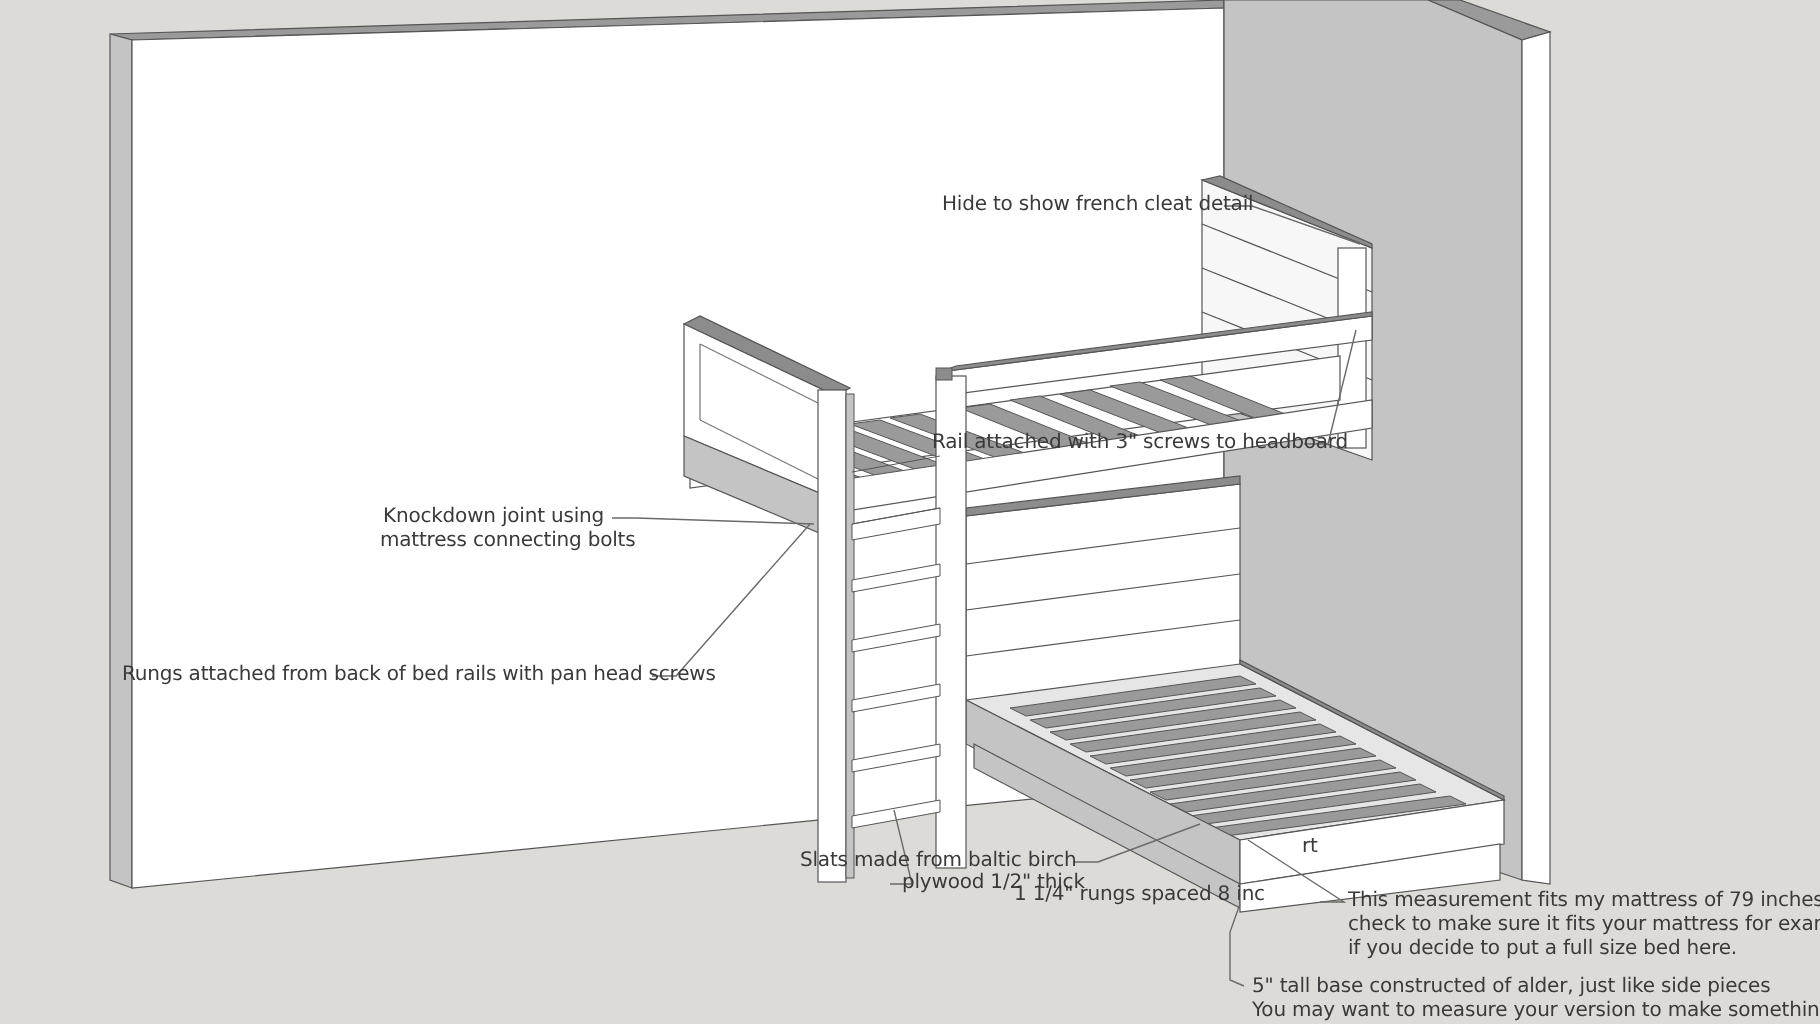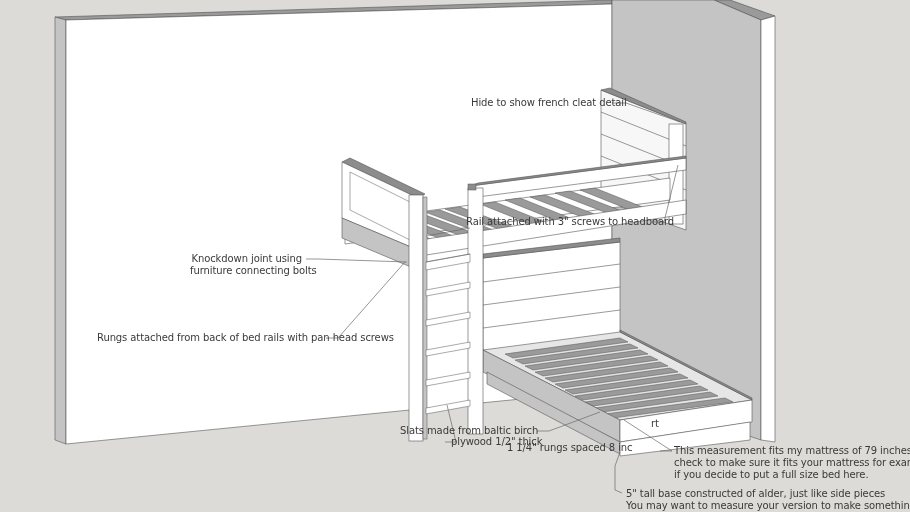--- a/index.html
+++ b/index.html
@@ -114,24 +114,24 @@
     <polyline points="537,431 549,431 600,412"></polyline>
     <polyline points="445,442 456,442 447,405"></polyline>
     <polyline points="620,452 615,466 615,490 622,493"></polyline>
     <polyline points="660,451 672,451 624,420"></polyline>
   </g>
 </svg>
 
 <div class="lbl" style="left:471px;top:97px;">Hide to show french cleat detail</div>
 <div class="lbl right" style="left:190px;top:253px;width:112px;">
   <div>Knockdown joint using</div>
-  <div>furniture connecting bolts</div>
+  <div>mattress connecting bolts</div>
 </div>
 <div class="lbl" style="left:466px;top:216px;">Rail attached with 3" screws to headboard</div>
-<div class="lbl" style="left:61px;top:332px;margin-left:36px;">Rungs attached from back of bed rails with pan head screws</div>
+<div class="lbl" style="left:61px;top:332px;">Rungs attached from back of bed rails with pan head screws</div>
 <div class="lbl" style="left:400px;top:425px;">Slats made from baltic birch</div>
 <div class="lbl" style="left:451px;top:436px;">plywood 1/2" thick</div>
 <div class="lbl" style="left:507px;top:442px;">1 1/4" rungs spaced 8 inc</div>
 <div class="lbl" style="left:651px;top:418px;">rt</div>
 <div class="lbl" style="left:674px;top:445px;">
   <div>This measurement fits my mattress of 79 inches long</div>
   <div>check to make sure it fits your mattress for example</div>
   <div>if you decide to put a full size bed here.</div>
 </div>
 <div class="lbl" style="left:626px;top:488px;">

